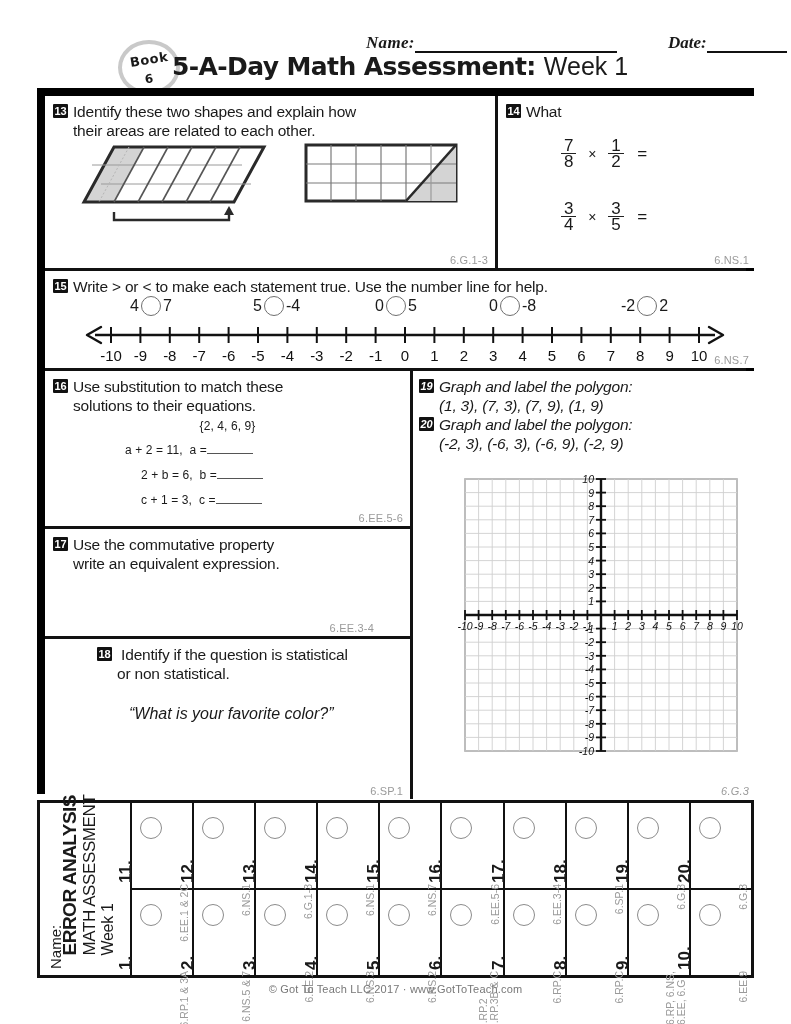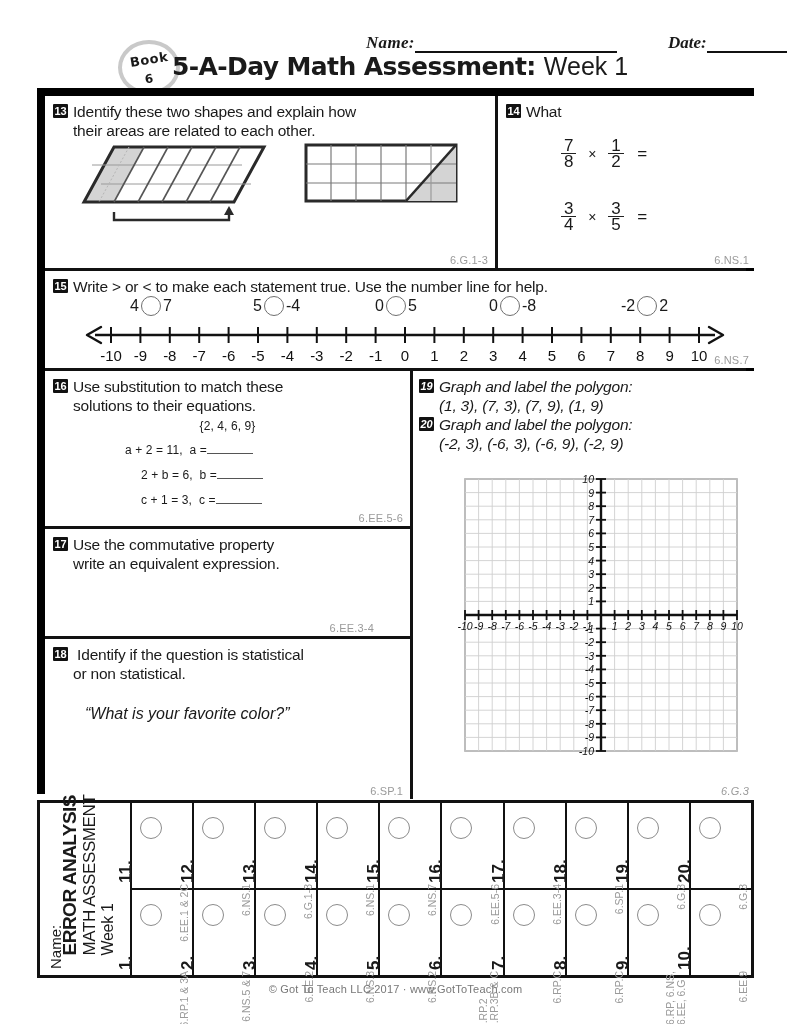--- a/index.html
+++ b/index.html
@@ -361,21 +361,21 @@
       <div class="qtext">
         <span class="qnum">17</span><span>Use the commutative property</span>
         <span class="ind">write an equivalent expression.</span>
       </div>
     </div>
     <div class="std">6.EE.3-4</div>
   </div>
 
   <div style="position:absolute;left:0;top:540px;width:365px;height:3px;background:#111;"></div>
 
-  <div class="cell" style="left:0;top:543px;width:365px;height:160px;">
+  <div class="cell" style="left:0;top:543px;width:365px;height:160px;padding-left:44px;">
     <div class="qbody">
       <div class="qtext">
         <span class="qnum">18</span>&nbsp;<span>Identify if the question is statistical</span>
         <span class="ind">or non statistical.</span>
       </div>
       <div style="font-family:'Liberation Sans',sans-serif;font-size:16px;font-style:italic;margin:22px 0 0 32px;">“What is your favorite color?”</div>
     </div>
     <div class="std">6.SP.1</div>
   </div>
 

